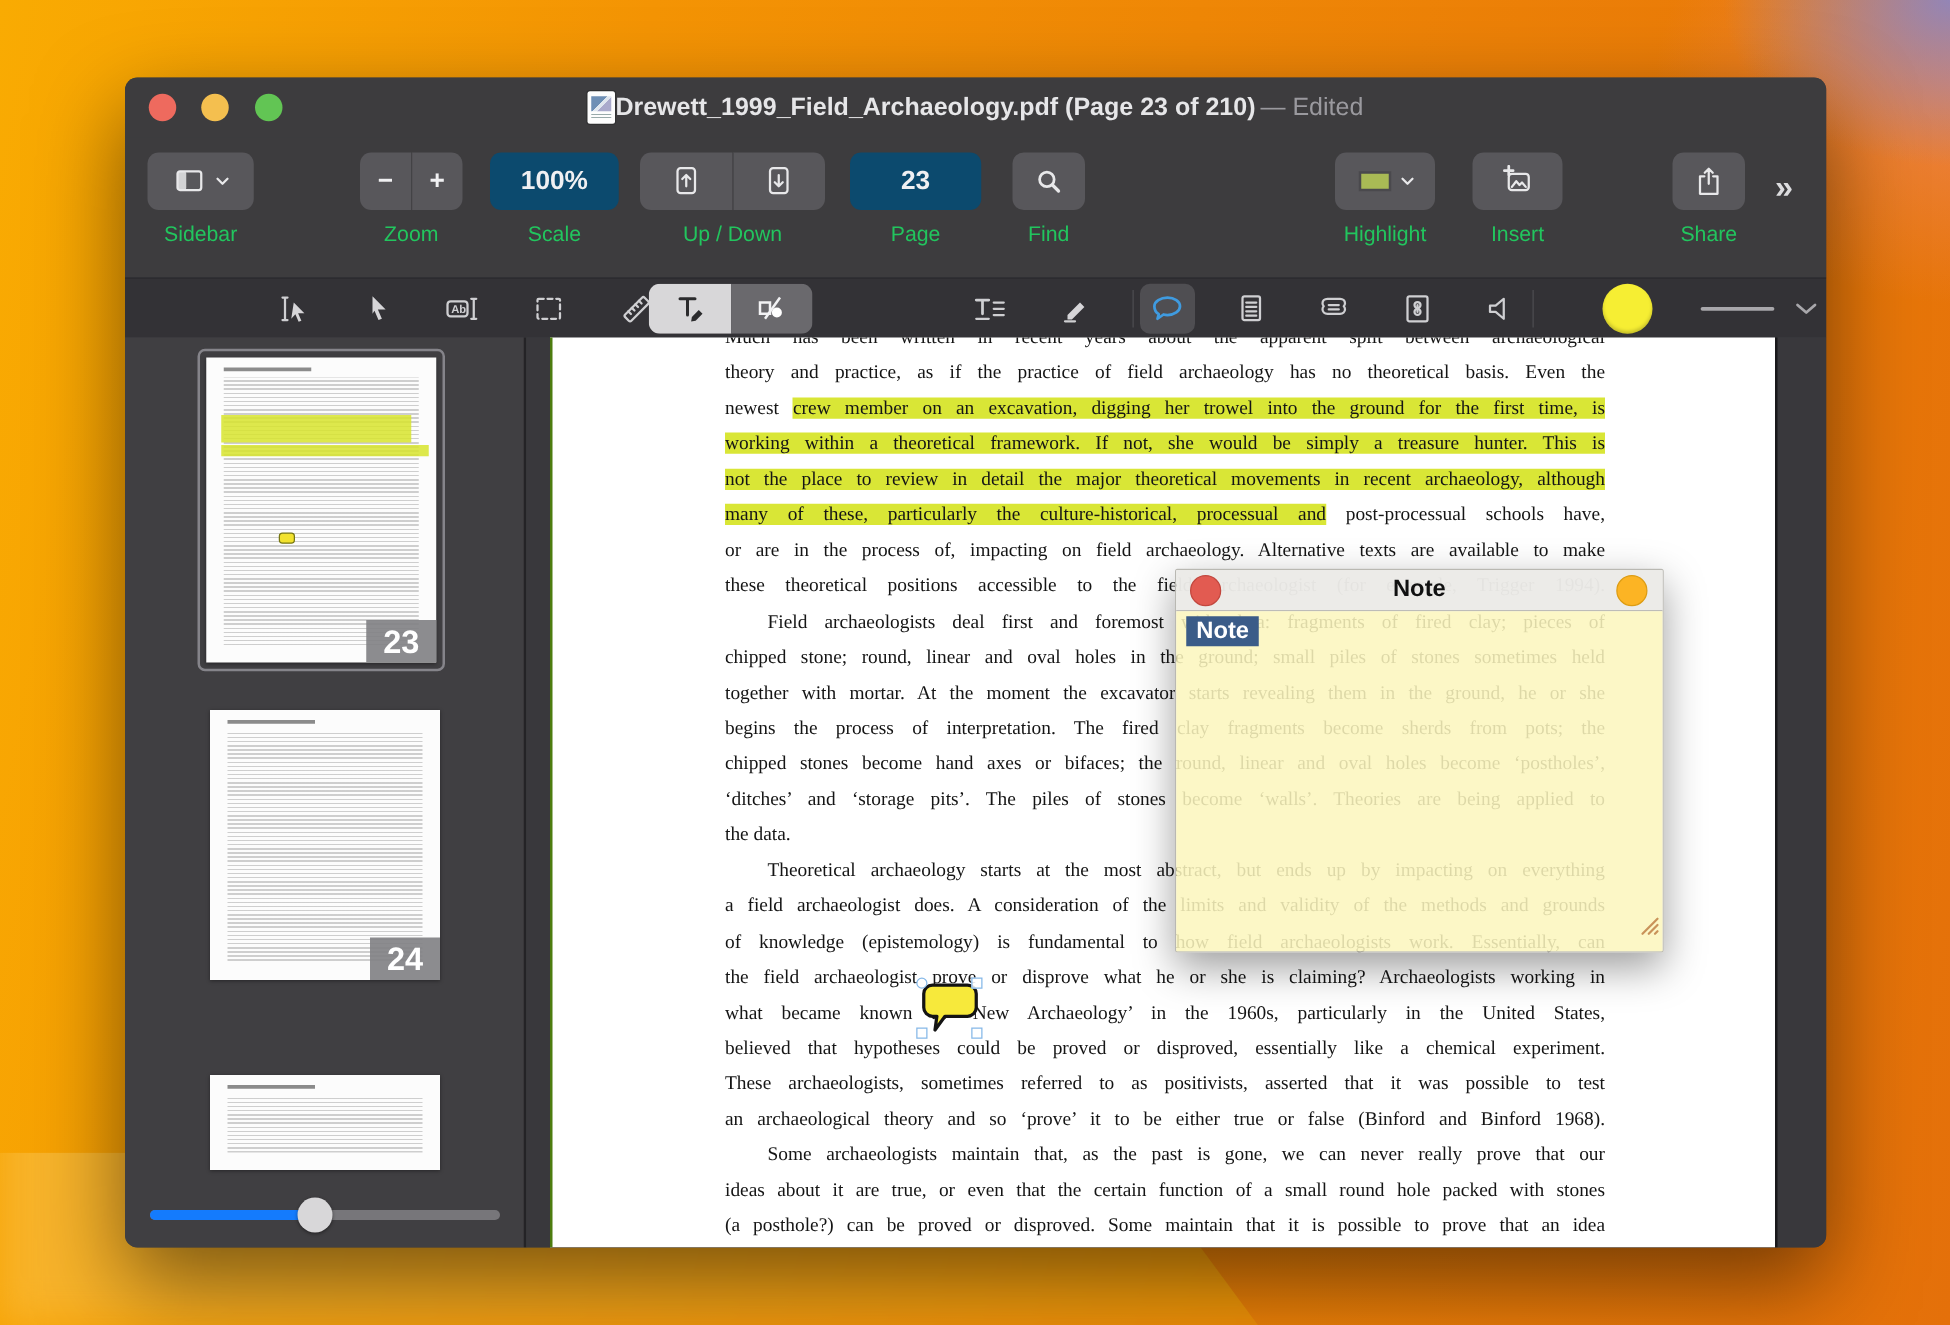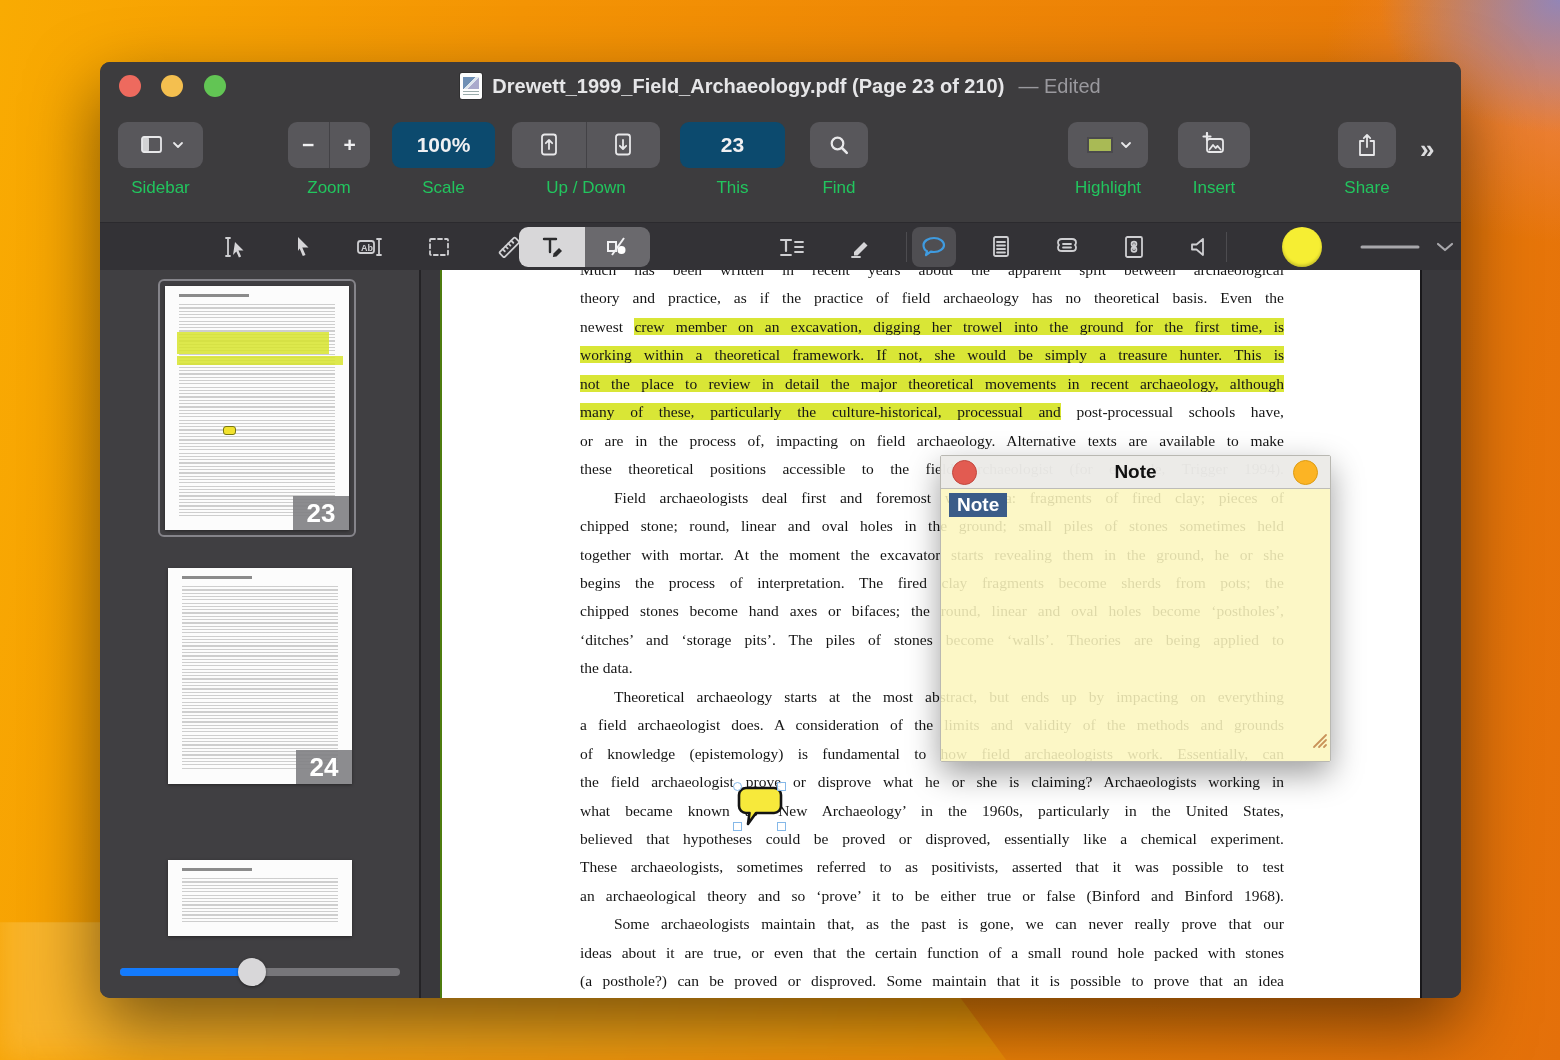--- a/index.html
+++ b/index.html
@@ -22,21 +22,21 @@
   .window { position:absolute; left:100px; top:62px; width:1361px; height:936px;
     border-radius:10px; overflow:hidden; background:#3d3c3e;
     box-shadow:0 28px 70px rgba(0,0,0,.5); }
 
   .titlebar { position:absolute; left:0; top:0; width:100%; height:48px; background:#3d3c3e;
     display:flex; align-items:center; justify-content:center; }
   .tl { position:absolute; top:13px; width:22px; height:22px; border-radius:50%; }
   .tl.red    { left:19px;  background:#ee6a5e; }
   .tl.yellow { left:61px;  background:#f4bf4f; }
   .tl.green  { left:104px; background:#62c554; }
-  .titlewrap { display:flex; align-items:center; gap:10px; color:#e6e6e8; font-size:20px; font-weight:600; }
+  .titlewrap { display:flex; align-items:center; color:#e6e6e8; font-size:20px; font-weight:600; }
   .titlewrap .edited { color:#9a999e; font-weight:500; margin-left:4px; }
   .docicon { width:22px; height:26px; background:#fdfdfd; border-radius:2px; position:relative; box-shadow:0 0 0 1px #00000033; }
   .docicon:before { content:""; position:absolute; left:3px; top:4px; right:3px; height:12px;
     background:linear-gradient(135deg,#6e8fb5 0 45%,#dfe6ee 45% 60%,#aac 60%); }
   .docicon:after { content:""; position:absolute; left:3px; bottom:3px; right:3px; height:5px;
     background:repeating-linear-gradient(to bottom,#9aa 0 1px,transparent 1px 2.5px); }
 
   
   .toolbar { position:absolute; left:0; top:48px; width:100%; height:112px; background:#3d3c3e; }
   .tgroup { position:absolute; top:12px; text-align:center; }
@@ -185,21 +185,21 @@
             <rect class="icon-stroke" x="4" y="2.5" width="14" height="20" rx="2.5"></rect>
             <path class="icon-stroke" d="M11 8v8.5 M7.8 13.8 11 17l3.2-3.2"></path>
           </svg>
         </div>
       </div>
       <div class="glabel">Up / Down</div>
     </div>
 
     <div class="tgroup" style="left:580px; width:105px;">
       <div class="tbtn light">23</div>
-      <div class="glabel">This</div>
+      <div class="glabel">Page</div>
     </div>
 
     <div class="tgroup" style="left:710px; width:58px;">
       <div class="tbtn">
         <svg width="24" height="24" viewBox="0 0 24 24">
           <circle class="icon-stroke" style="stroke-width:2.2" cx="10.5" cy="10.5" r="5.8"></circle>
           <path class="icon-stroke" style="stroke-width:2.6" d="M15 15l4.8 4.8"></path>
         </svg>
       </div>
       <div class="glabel">Find</div>

